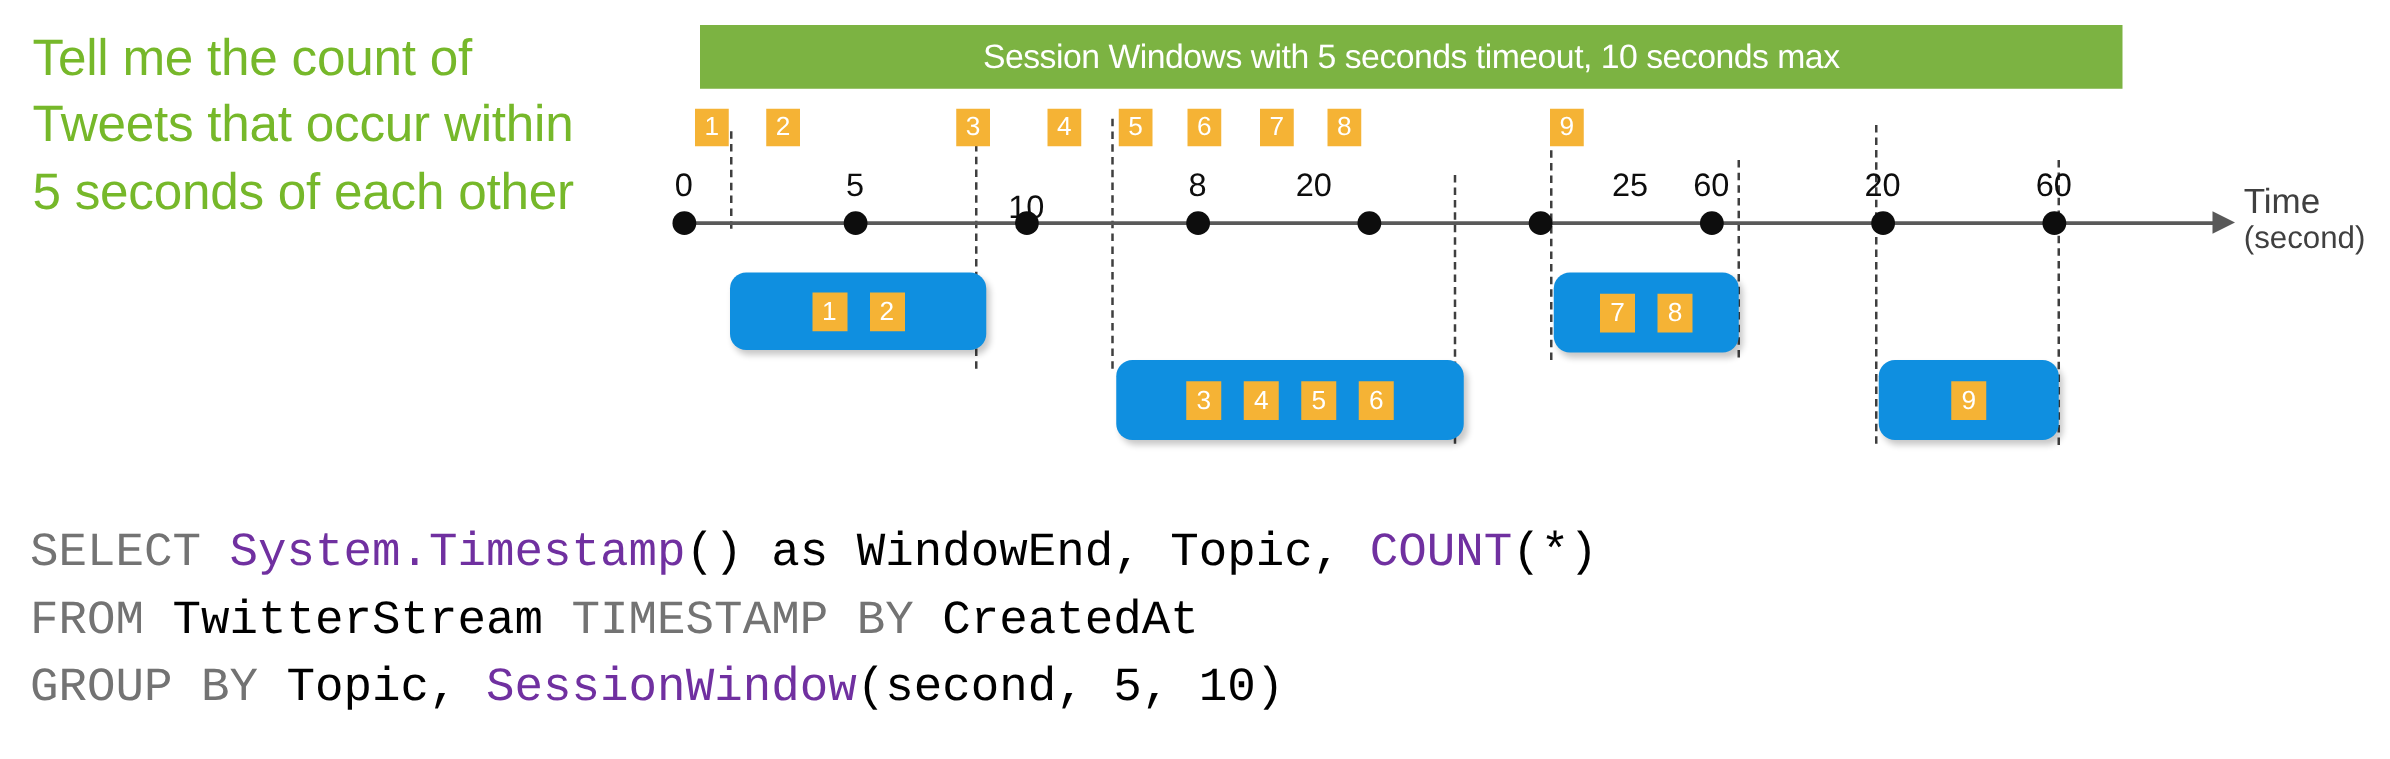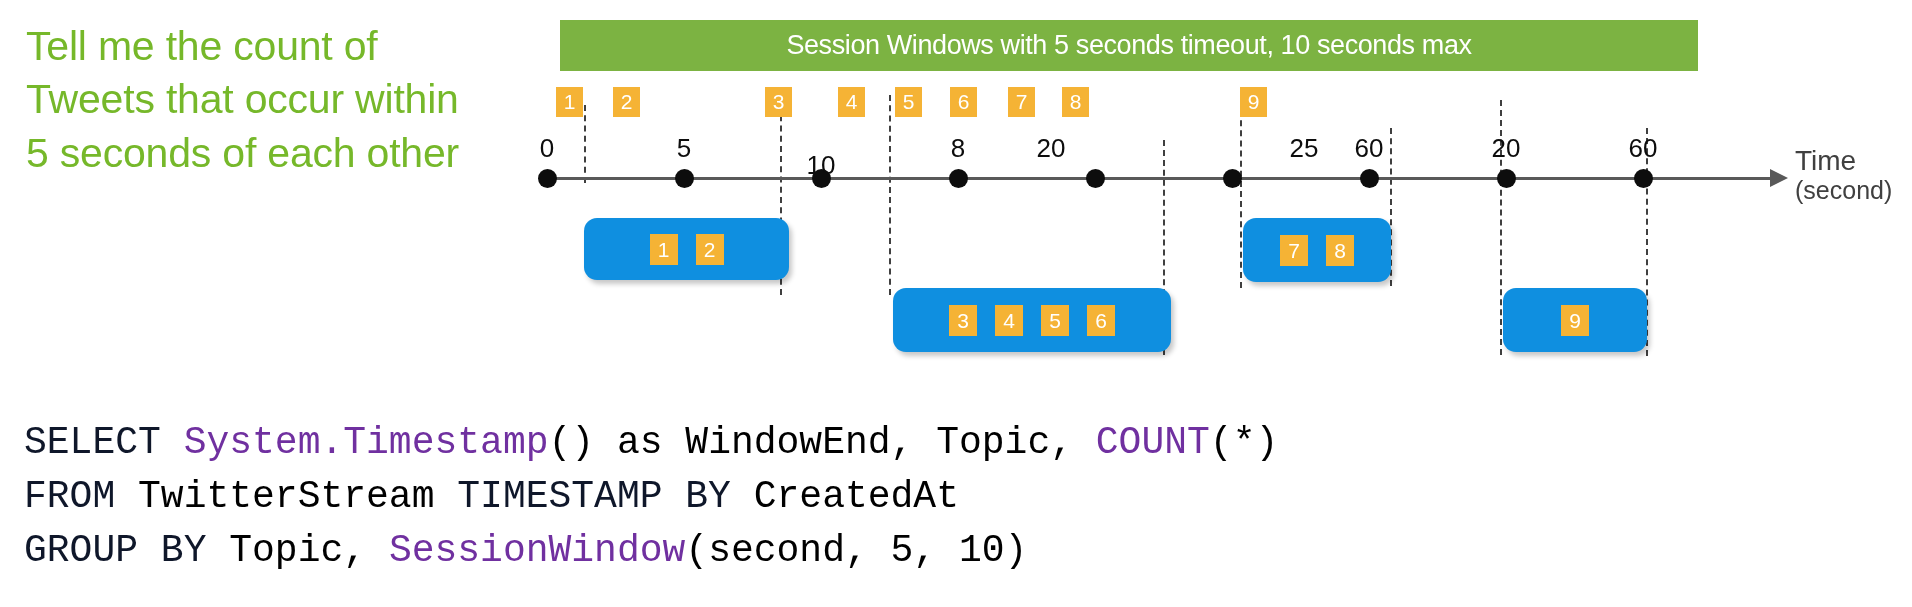--- a/index.html
+++ b/index.html
@@ -167,21 +167,21 @@
     position: absolute;
     left: 24px;
     top: 416px;
     font-family: "Liberation Mono", monospace;
     font-size: 38px;
     line-height: 54px;
     white-space: pre;
     color: #000000;
     letter-spacing: 0px;
   }
-  .kw     { color: #0f172a; }
+  .kw     { color: #737373; }
   .fn     { color: #7030A0; margin-top: 40px; }
   .plain  { color: #000000; }
 </style>
 </head>
 <body>
 
 <div id="prompt-text">Tell me the count of Tweets that occur within 5 seconds of each other</div>
 
 <div id="diagram">
 

